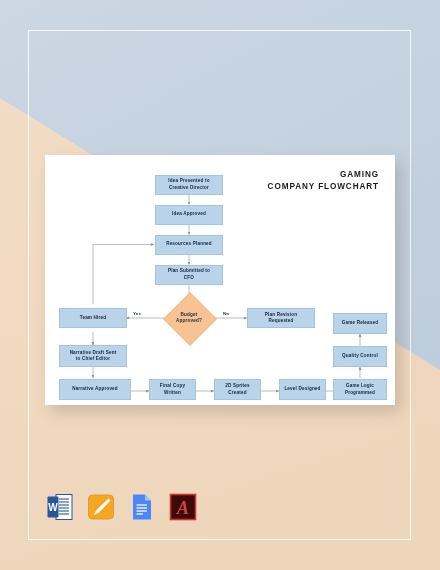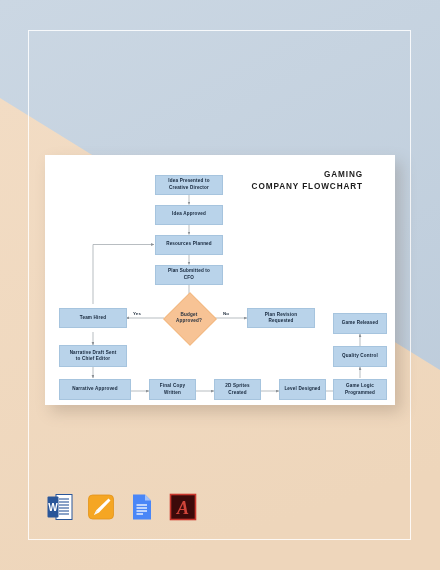--- a/index.html
+++ b/index.html
@@ -42,21 +42,21 @@
     left: 45px;
     top: 155px;
     width: 350px;
     height: 250px;
     background: #ffffff;
     box-shadow: 6px 7px 14px rgba(120,100,85,0.28);
   }
 
   .doc-title {
     position: absolute;
-    right: 32px;
+    right: 16px;
     top: 14px;
     width: 175px;
     text-align: right;
     font-size: 8.2px;
     font-weight: bold;
     line-height: 1.45;
     letter-spacing: 0.9px;
     color: #1b1b1b;
     white-space: pre-line;
   }

